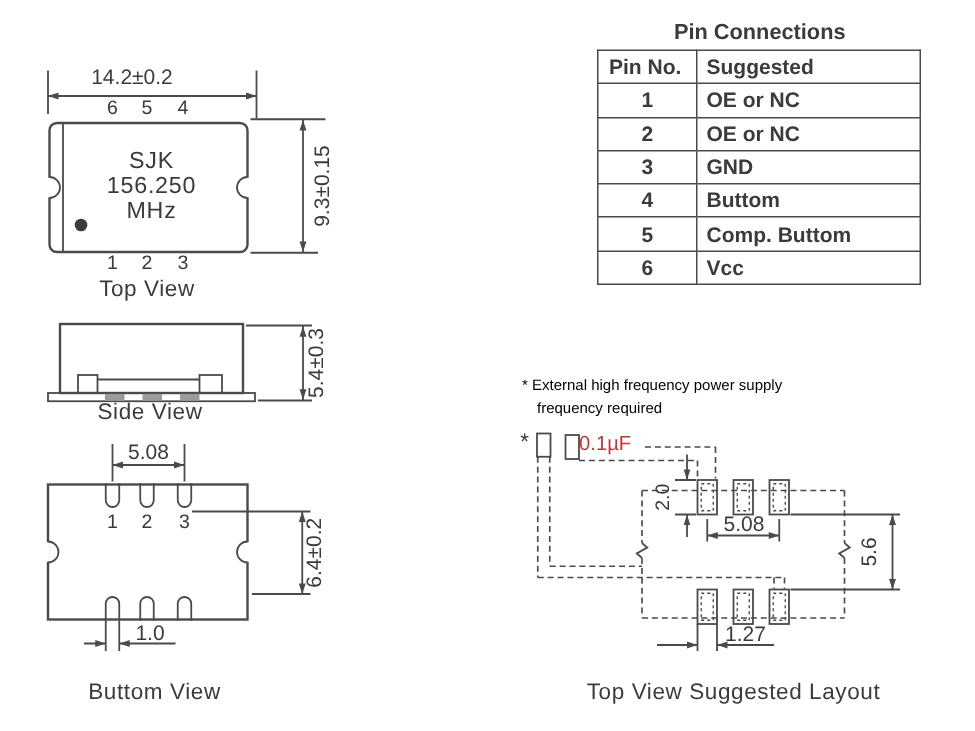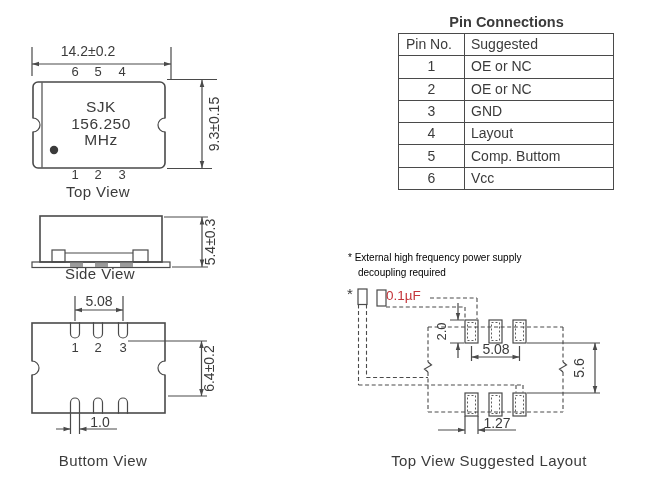--- a/index.html
+++ b/index.html
@@ -15,21 +15,21 @@
   .wht{fill:#fff;stroke:none;}
   .t14{font-size:14px;}
   .t13{font-size:13px;}
   .t15{font-size:15px;letter-spacing:.4px;}
   .tchip{font-size:15.5px;letter-spacing:.5px;}
   .tred{font-size:13.5px;fill:#c4343a;}
   
   #pin-table-wrap{position:absolute;left:398px;top:14px;}
   #pin-table-title{font-size:14.5px;font-weight:bold;margin:0 0 3px 1px;text-align:center;}
   table.pins{border-collapse:collapse;}
-  table.pins td,table.pins th{border:1.5px solid #4a4a4a;font-size:14px;font-weight:normal;
+  table.pins td,table.pins th{border:1.5px solid #4a4a4a;font-size:14px;font-weight:bold;
       height:21.3px;padding:0;line-height:21px;color:#3b3b3b;}
   table.pins .c1{width:58px;text-align:center;}
   table.pins .c2{width:142px;text-align:left;padding-left:6px;}
   table.pins th.c1{text-align:left;padding-left:7px;}
   
   .note-line{position:absolute;font-size:10px;color:#000000;white-space:nowrap;}
 </style>
 </head>
 <body>
 
@@ -190,30 +190,30 @@
       <tr>
         <td class="c1">2</td>
         <td class="c2">OE or NC</td>
       </tr>
       <tr>
         <td class="c1">3</td>
         <td class="c2">GND</td>
       </tr>
       <tr>
         <td class="c1">4</td>
-        <td class="c2">Layout</td>
+        <td class="c2">Buttom</td>
       </tr>
       <tr>
         <td class="c1">5</td>
         <td class="c2">Comp. Buttom</td>
       </tr>
       <tr>
         <td class="c1">6</td>
         <td class="c2">Vcc</td>
       </tr>
     </tbody>
       </table>
   </div>
 
   <div class="note-line" style="left:348px;top:252px;">* External high frequency power supply</div>
-  <div class="note-line" style="left:358px;top:266.5px;">decoupling required</div>
+  <div class="note-line" style="left:358px;top:266.5px;">frequency required</div>
 
 </div>
 
 </body></html>

